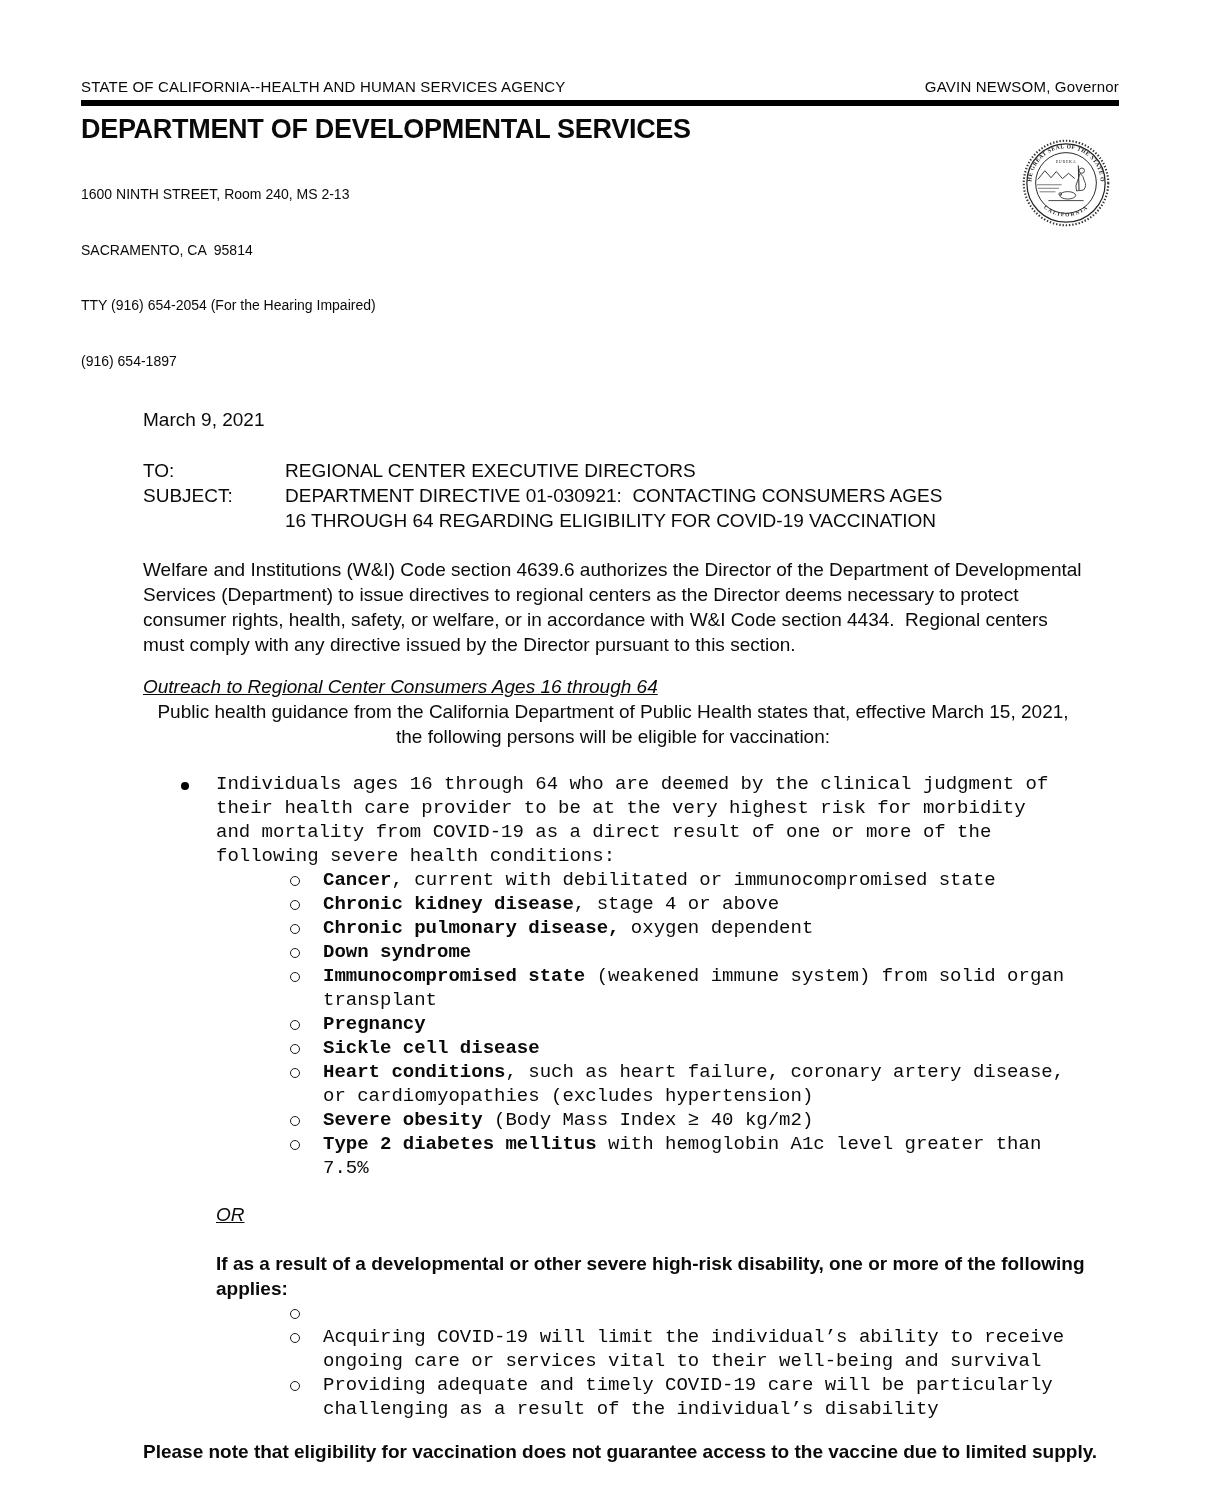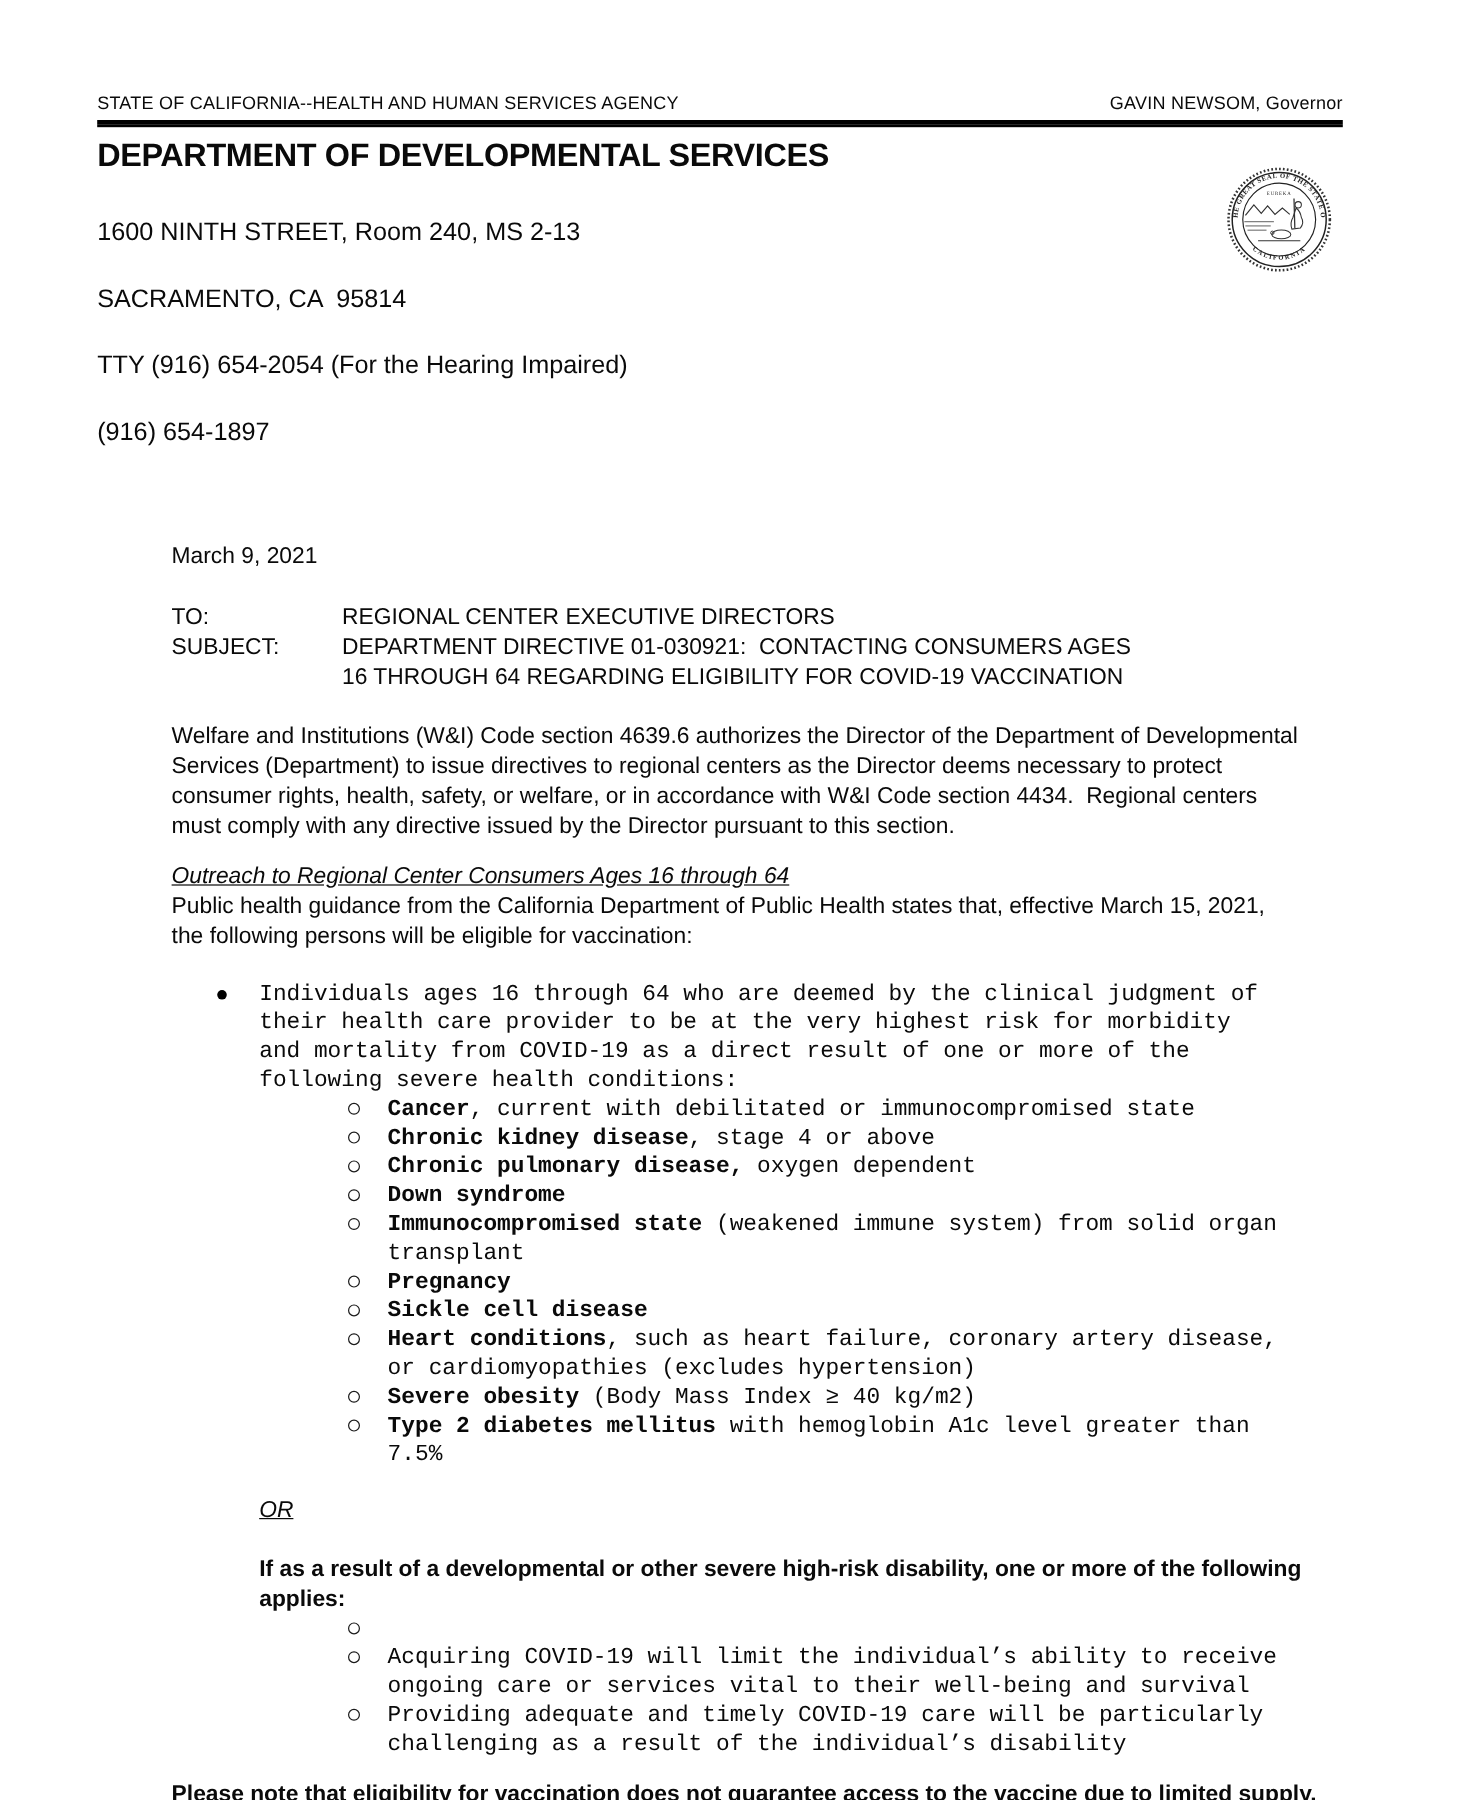--- a/index.html
+++ b/index.html
@@ -28,38 +28,38 @@
     border-top: 4px solid #000;
     border-bottom: 2px solid #000;
   }
   h1.dept-title {
     margin-top: 9px;
     font-size: 27px;
     line-height: 28px;
     font-weight: bold;
     letter-spacing: -0.3px;
   }
-  .address { margin-top: 5px; font-size: 21px; line-height: 18.5px; white-space: pre-wrap; }
+  .address { margin-top: 5px; font-size: 14px; line-height: 18.5px; white-space: pre-wrap; }
   .seal { position: absolute; top: 139px; right: 104px; width: 88px; height: 88px; }
   
   .body { padding-left: 62px; font-size: 19px; line-height: 25px; }
-  .date { margin-top: 44px; }
+  .date { }
   .row { display: flex; }
   .row.to { margin-top: 26px; }
   .row.subject { }
   .lbl { width: 142px; flex-shrink: 0; }
   .line { display: block; white-space: pre-wrap; }
   .para { white-space: pre-wrap; }
   .intro { margin-top: 24px; max-width: 940px; }
   .heading-underline {
     margin-top: 17px;
     font-style: italic;
     text-decoration: underline;
   }
-  .section-intro { max-width: 940px; }
+  .section-intro { max-width: 940px; text-align: center; }
   .li { display: flex; line-height: 24px; }
   .li-first { margin-top: 23px; }
   .m1 { width: 73px; flex-shrink: 0; padding-left: 38px; }
   .m2 { width: 180px; flex-shrink: 0; padding-left: 147px; }
   .dot {
     display: inline-block; width: 8px; height: 8px;
     background: #000; border-radius: 50%; margin-top: 8px;
   }
   .ring {
     display: inline-block; width: 10px; height: 10px;

